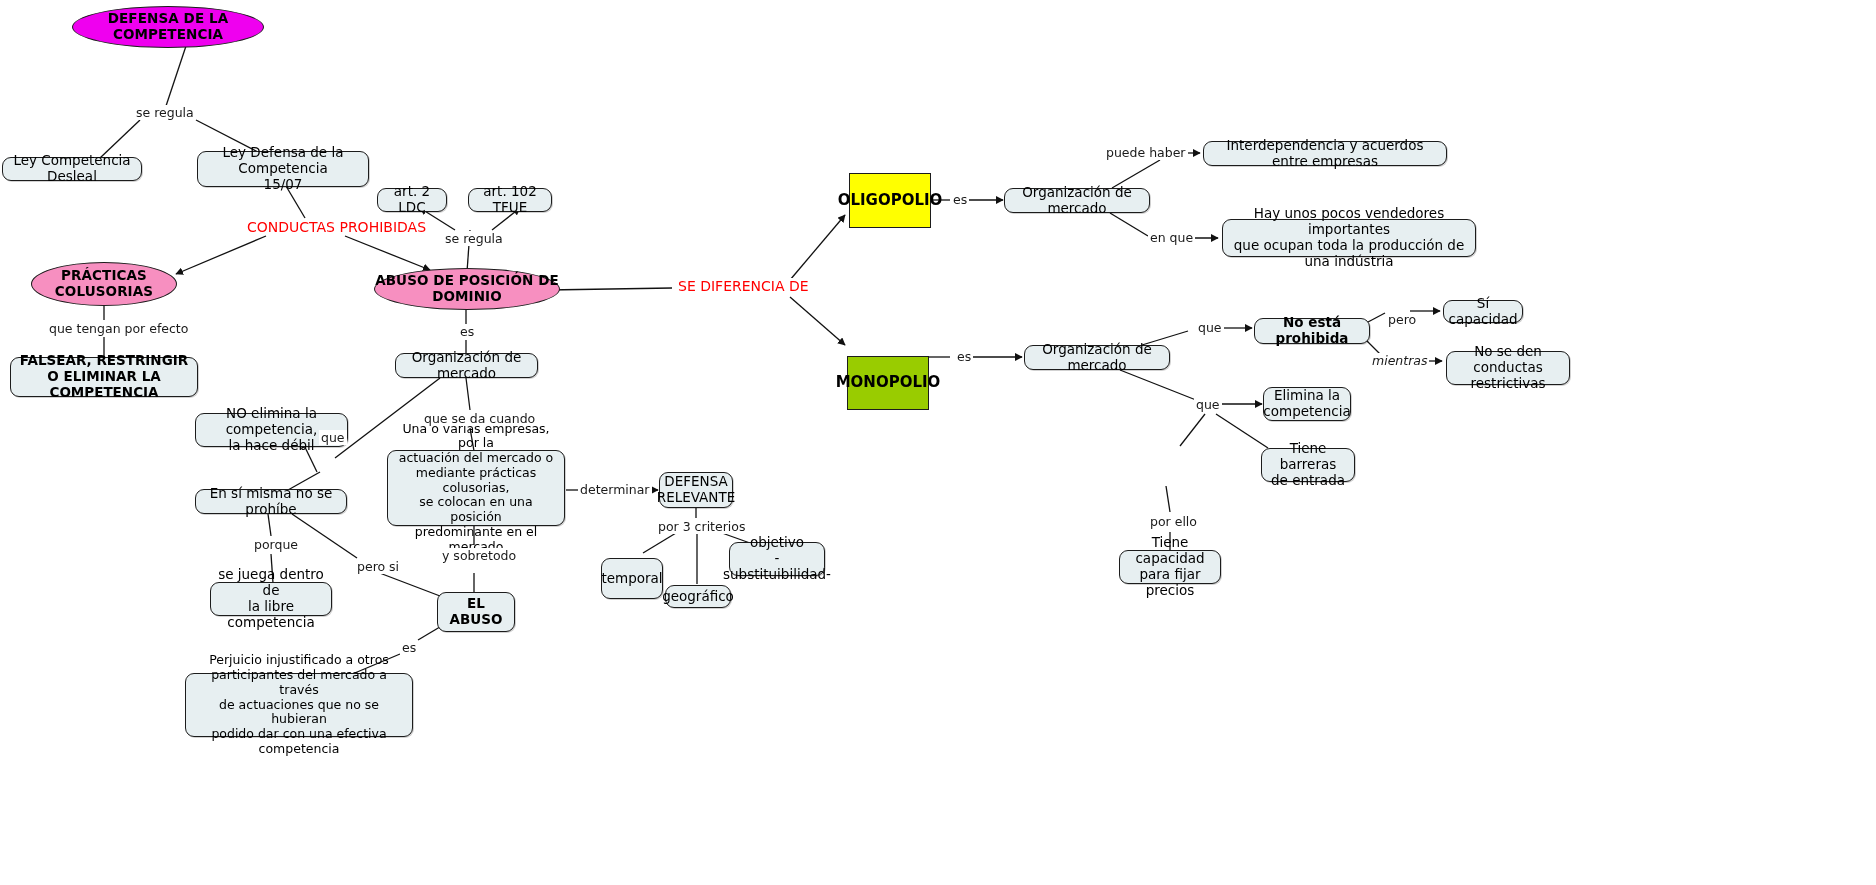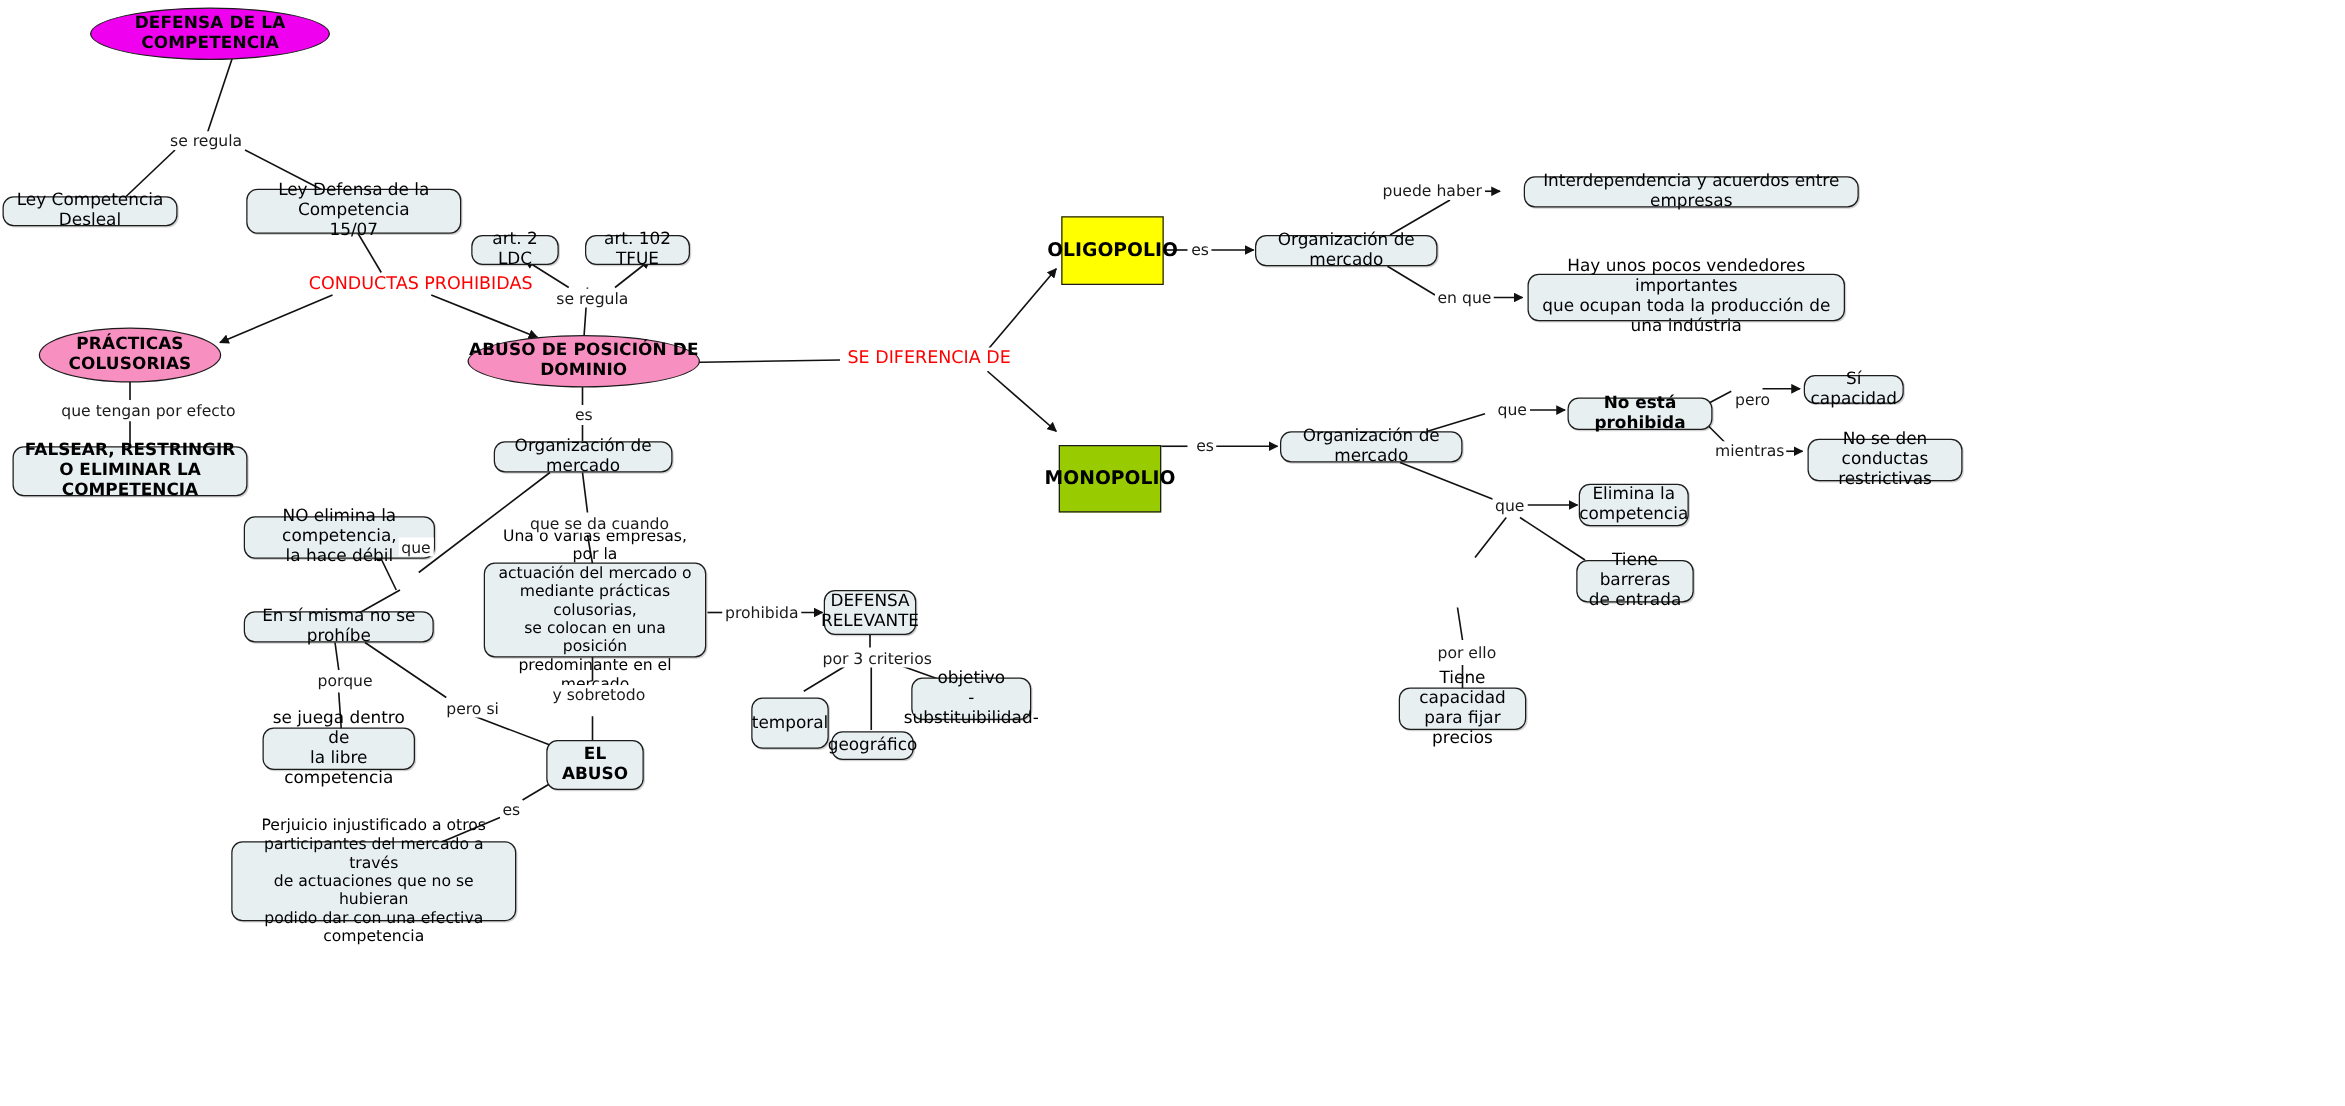--- a/index.html
+++ b/index.html
@@ -273,21 +273,21 @@
 
   <div class="link-label" style="left:400px; top:640px;">es</div>
 
   <div class="node box" style="left:185px; top:673px; width:228px; height:64px; white-space:pre-line; font-size:12.5px;">
     <span>Perjuicio injustificado a otros
 participantes del mercado a través
 de actuaciones que no se hubieran
 podido dar con una efectiva competencia</span>
   </div>
 
-  <div class="link-label" style="left:578px; top:482px;">prohibida</div>
+  <div class="link-label" style="left:578px; top:482px;">determinar</div>
 
   <div class="node box" style="left:659px; top:472px; width:74px; height:36px; white-space:pre-line;">
     <span>DEFENSA
 RELEVANTE</span>
   </div>
 
   <div class="link-label" style="left:656px; top:519px;">por 3 criterios</div>
 
   <div class="node box" style="left:601px; top:558px; width:62px; height:41px;">
     <span>temporal</span>
@@ -309,21 +309,21 @@
   </div>
 
   <div class="link-label" style="left:951px; top:192px;">es</div>
 
   <div class="node box" style="left:1004px; top:188px; width:146px; height:25px;">
     <span>Organización de mercado</span>
   </div>
 
   <div class="link-label" style="left:1104px; top:145px;">puede haber</div>
 
-  <div class="node box" style="left:1203px; top:141px; width:268px; height:25px;margin-left:16px;">
+  <div class="node box" style="left:1203px; top:141px; width:244px; height:25px;">
     <span>Interdependencia y acuerdos entre empresas</span>
   </div>
 
   <div class="link-label" style="left:1148px; top:230px;">en que</div>
 
   <div class="node box" style="left:1222px; top:219px; width:254px; height:38px; white-space:pre-line;">
     <span>Hay unos pocos vendedores importantes
 que ocupan toda la producción de una indústria</span>
   </div>
 
@@ -342,21 +342,21 @@
   <div class="node box bold" style="left:1254px; top:318px; width:116px; height:26px;">
     <span>No está prohibida</span>
   </div>
 
   <div class="link-label" style="left:1386px; top:312px;">pero</div>
 
   <div class="node box" style="left:1443px; top:300px; width:80px; height:23px;">
     <span>Sí capacidad</span>
   </div>
 
-  <div class="link-label" style="left:1370px; top:353px;">mientras</div>
+  <div class="link-label" style="left:1370px; top:353px;font-style:italic;">mientras</div>
 
   <div class="node box" style="left:1446px; top:351px; width:124px; height:34px; white-space:pre-line;">
     <span>No se den conductas
 restrictivas</span>
   </div>
 
   <div class="link-label" style="left:1194px; top:397px;">que</div>
 
   <div class="node box" style="left:1263px; top:387px; width:88px; height:34px; white-space:pre-line;">
     <span>Elimina la

